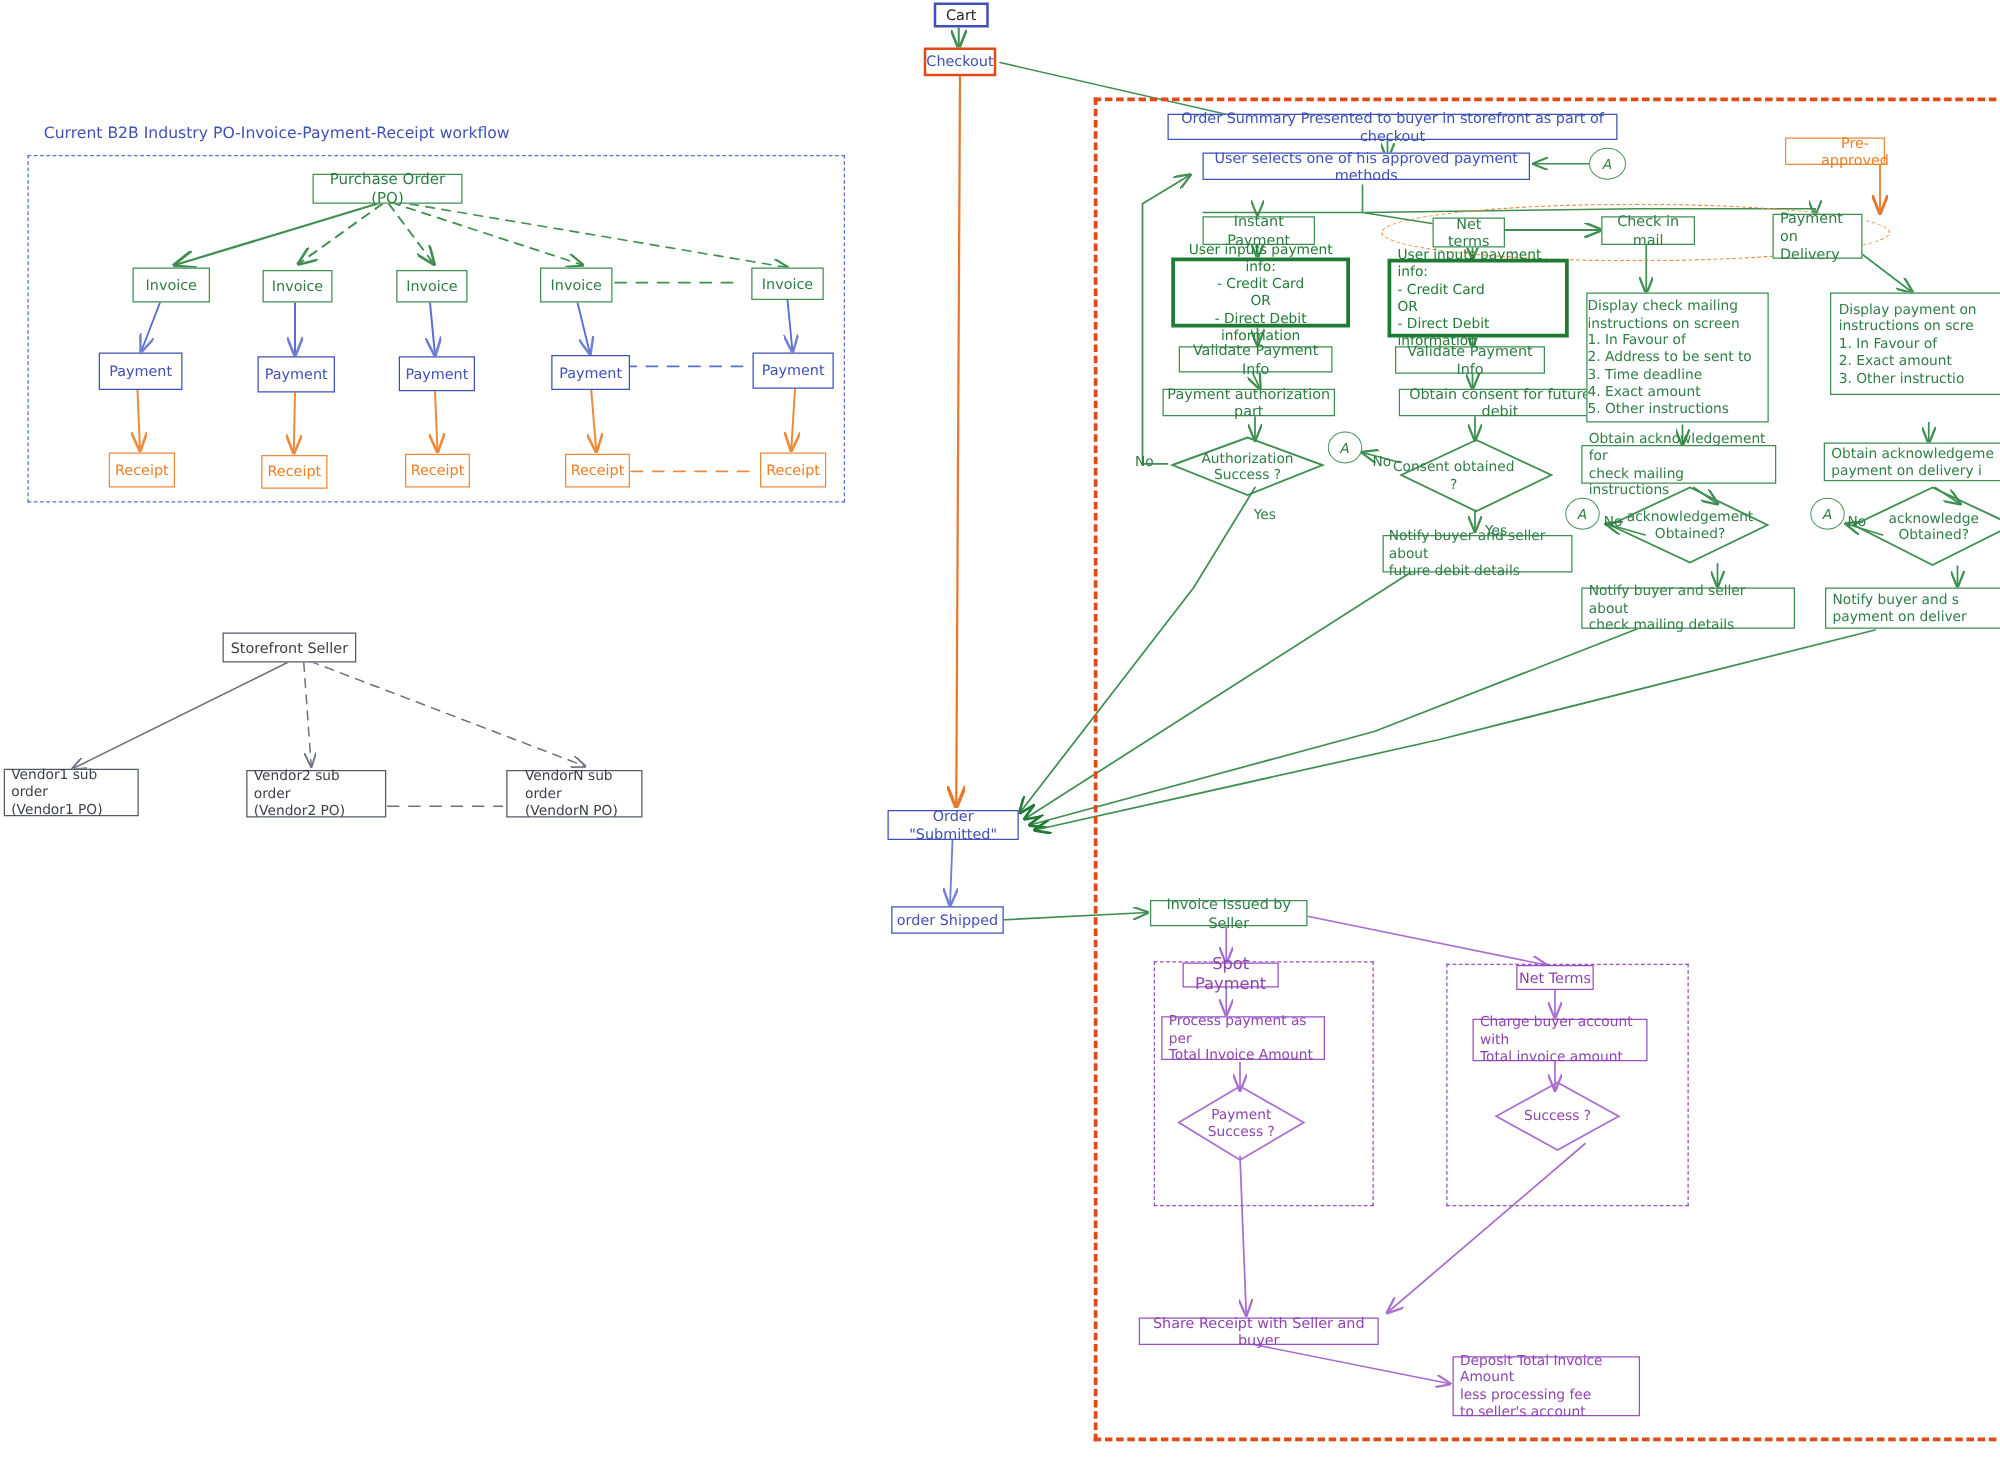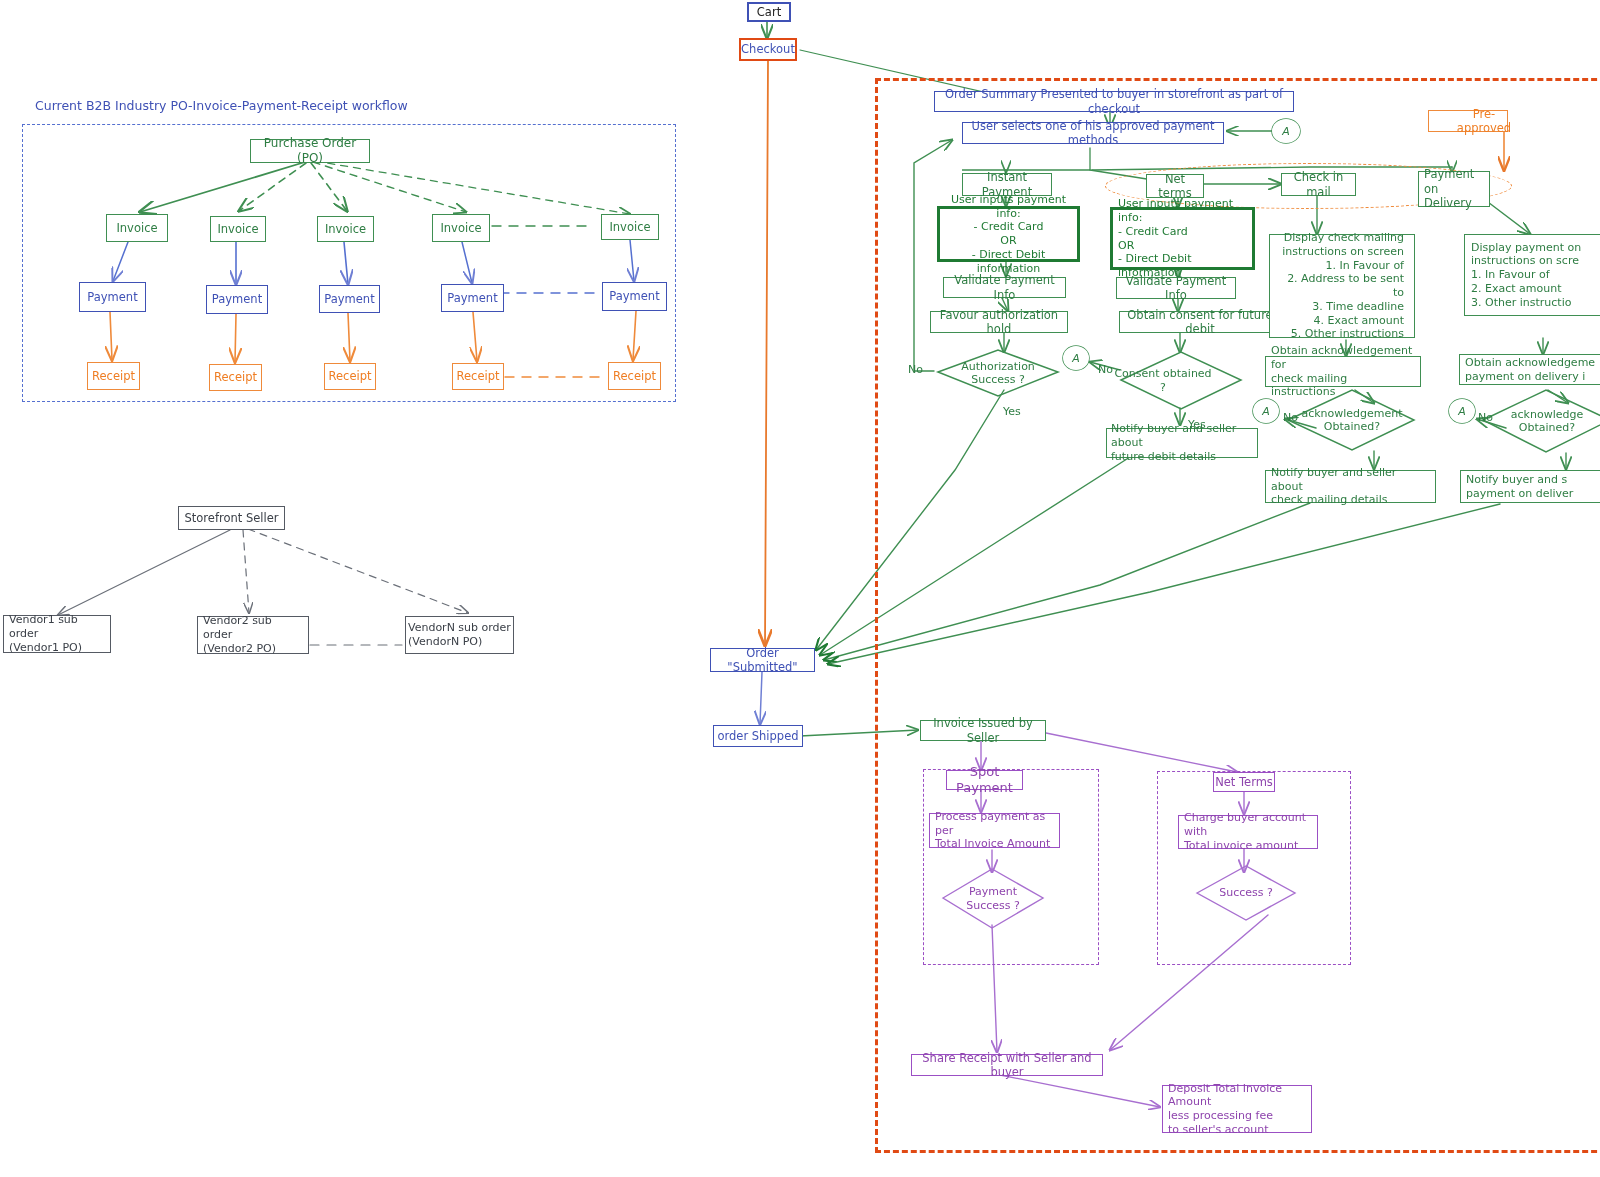--- a/index.html
+++ b/index.html
@@ -204,21 +204,21 @@
   <div class="node c-orange2" style="left:324px;top:363px;width:52px;height:27px;font-size:11.5px;">Receipt</div>
   <div class="node c-orange2" style="left:452px;top:363px;width:52px;height:27px;font-size:11.5px;">Receipt</div>
   <div class="node c-orange2" style="left:608px;top:362px;width:53px;height:28px;font-size:11.5px;">Receipt</div>
 
   <div class="node c-gray" style="left:178px;top:506px;width:107px;height:24px;font-size:11.5px;">Storefront Seller</div>
 
   <div class="node c-gray left" style="left:3px;top:615px;width:108px;height:38px;font-size:11px;padding:3px 5px;white-space:pre-line;">Vendor1 sub order
 (Vendor1 PO)</div>
   <div class="node c-gray left" style="left:197px;top:616px;width:112px;height:38px;font-size:11px;padding:3px 5px;white-space:pre-line;">Vendor2 sub order
 (Vendor2 PO)</div>
-  <div class="node c-gray left" style="left:405px;top:616px;width:109px;height:38px;font-size:11px;padding:3px 2px;white-space:pre-line;">VendorN sub order
+  <div class="node c-gray left" style="left:405px;top:616px;width:109px;height:38px;font-size:11px;padding:3px 14px;white-space:pre-line;">VendorN sub order
 (VendorN PO)</div>
 
   <div class="node c-blue-dark-txt" style="left:747px;top:2px;width:44px;height:20px;font-size:11.5px;">Cart</div>
 
   <div class="node c-orange" style="left:739px;top:38px;width:58px;height:23px;font-size:11.5px;">Checkout</div>
 
   <div class="dashbox db-red" style="left:875px;top:78px;width:740px;height:1075px;"></div>
 
   <div class="ellipse-dash" style="left:1105px;top:163px;width:405px;height:44px;"></div>
 
@@ -237,21 +237,21 @@
   <div class="node c-green" style="left:1146px;top:174px;width:58px;height:24px;font-size:11.5px;">Net terms</div>
   <div class="node c-green" style="left:1281px;top:173px;width:75px;height:23px;font-size:11.5px;">Check in mail</div>
   <div class="node c-green left" style="left:1418px;top:171px;width:72px;height:36px;font-size:11.5px;padding:2px 5px;white-space:pre-line;">Payment on
 Delivery</div>
 
   <div class="node c-green-thick" style="left:937px;top:206px;width:143px;height:56px;font-size:11px;white-space:pre-line;">User inputs payment info:
 - Credit Card
 OR
 - Direct Debit information</div>
   <div class="node c-green" style="left:943px;top:277px;width:123px;height:21px;font-size:11.5px;">Validate Payment Info</div>
-  <div class="node c-green" style="left:930px;top:311px;width:138px;height:22px;font-size:11.5px;">Favour authorization hold</div>
+  <div class="node c-green" style="left:930px;top:311px;width:138px;height:22px;font-size:11.5px;">Payment authorization part</div>
   <div class="diamond-wrap" style="left:938px;top:350px;width:120px;height:46px;">
     <div class="dlabel" style="font-size:11px;color:#2e7d43;white-space:pre-line;">Authorization
 Success ?</div>
   </div>
   <div class="lbl green" style="left:908px;top:363px;font-size:11px;">No</div>
   <div class="lbl green" style="left:1003px;top:405px;font-size:11px;">Yes</div>
 
   <div class="node c-green-thick left" style="left:1110px;top:207px;width:145px;height:63px;font-size:11px;padding:2px 5px;white-space:pre-line;">User inputs payment info:
 - Credit Card
 OR
@@ -260,21 +260,21 @@
   <div class="node c-green" style="left:1119px;top:311px;width:162px;height:22px;font-size:11.5px;">Obtain consent for future debit</div>
   <div class="diamond-wrap" style="left:1103px;top:352px;width:120px;height:57px;">
     <div class="dlabel" style="font-size:11px;color:#2e7d43;white-space:pre-line;">Consent obtained
 ?</div>
   </div>
   <div class="lbl green" style="left:1098px;top:363px;font-size:11px;">No</div>
   <div class="lbl green" style="left:1188px;top:418px;font-size:11px;">Yes</div>
   <div class="node c-green left" style="left:1106px;top:428px;width:152px;height:30px;font-size:11px;padding:1px 4px;white-space:pre-line;">Notify buyer and seller about
 future debit details</div>
 
-  <div class="node c-green left" style="left:1269px;top:234px;width:146px;height:104px;font-size:11px;padding:3px 10px;white-space:pre-line;text-align:right;">Display check mailing
+  <div class="node c-green left" style="left:1269px;top:234px;width:146px;height:104px;font-size:11px;padding:3px 0;white-space:pre-line;">Display check mailing
 instructions on screen
 1. In Favour of
 2. Address to be sent to
 3. Time deadline
 4. Exact amount
 5. Other instructions</div>
   <div class="node c-green left" style="left:1265px;top:356px;width:156px;height:31px;font-size:11px;padding:1px 5px;white-space:pre-line;">Obtain acknowledgement for
 check mailing instructions</div>
   <div class="diamond-wrap" style="left:1289px;top:390px;width:126px;height:60px;">
     <div class="dlabel" style="font-size:11px;color:#2e7d43;white-space:pre-line;">acknowledgement

